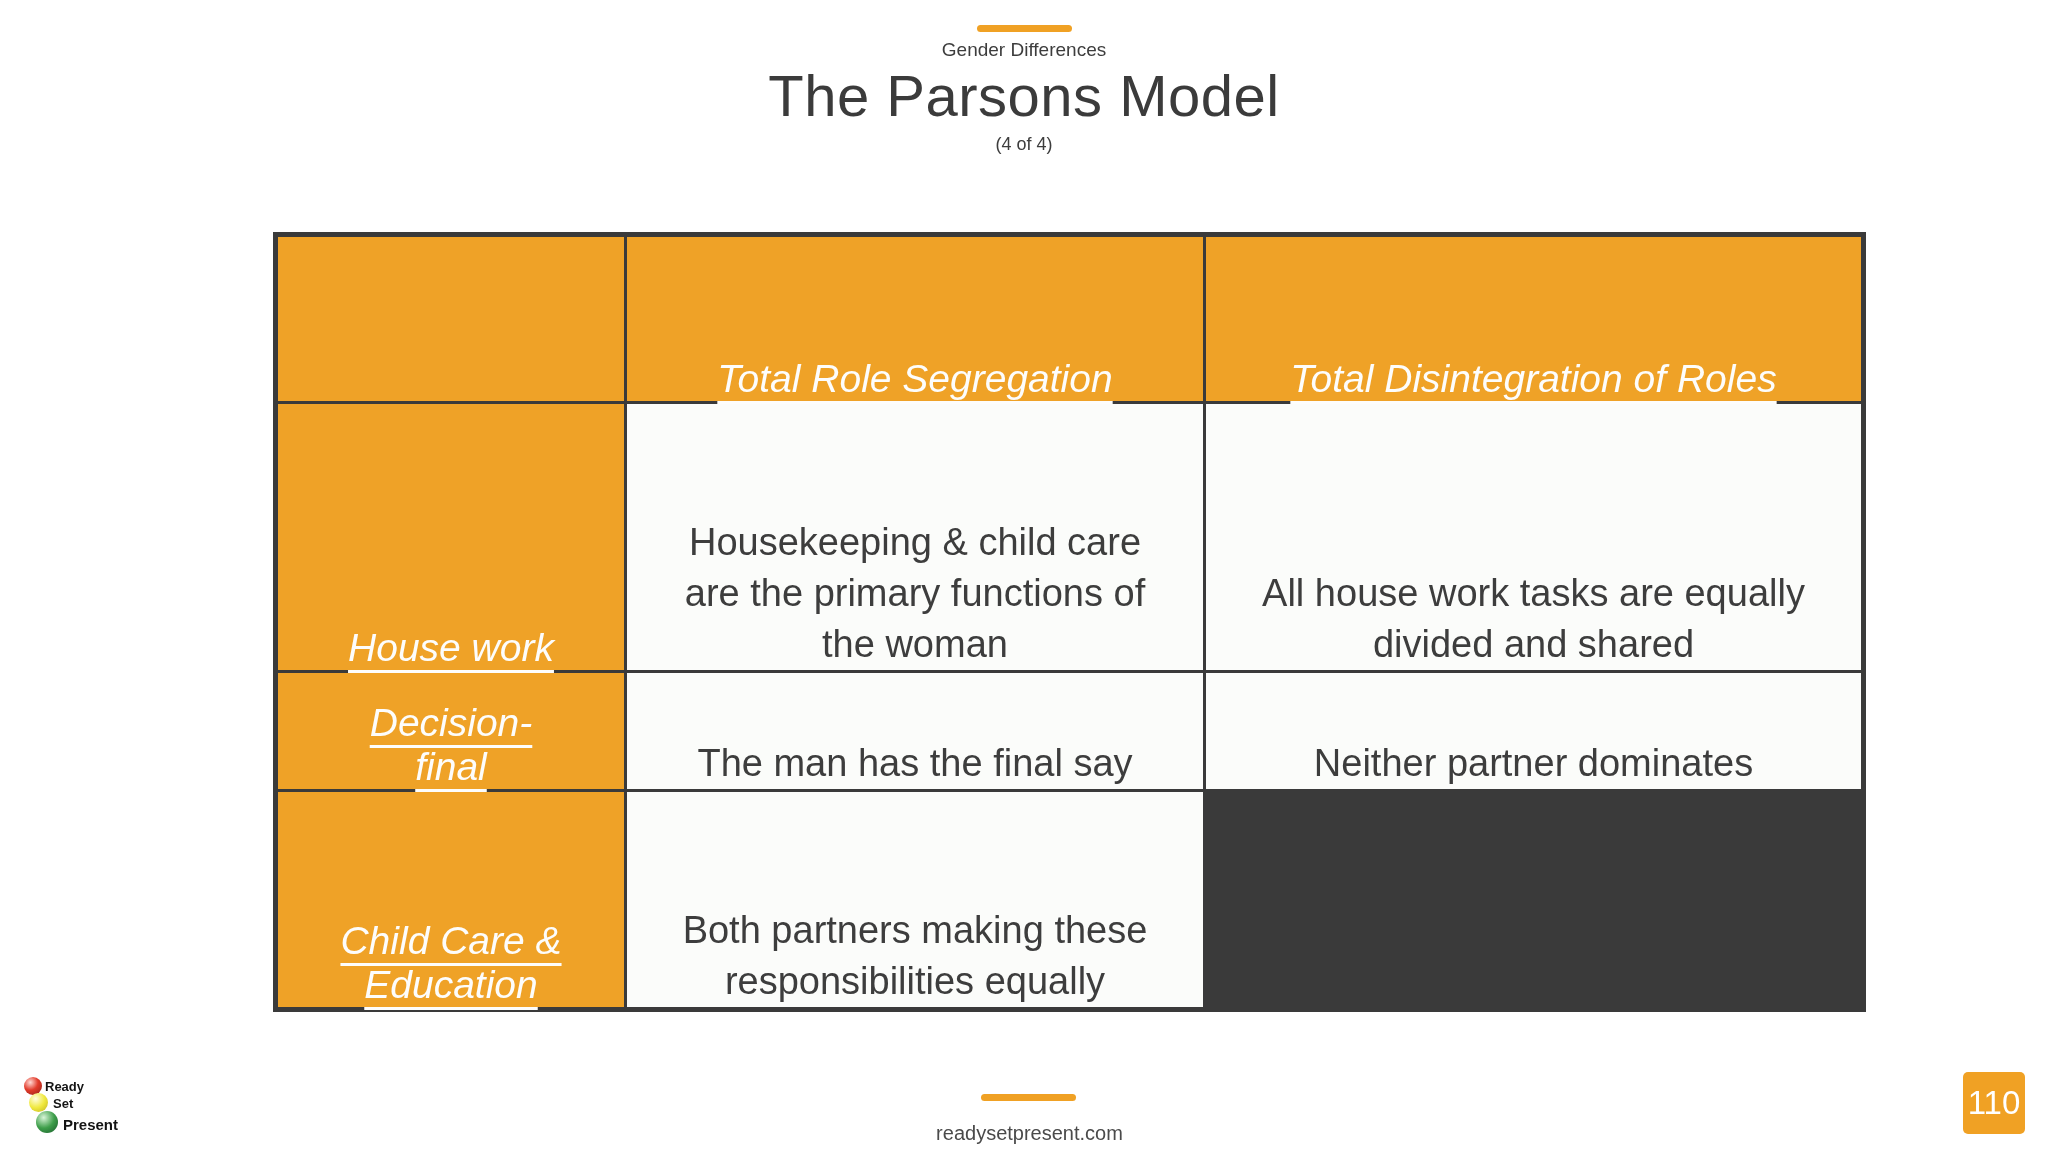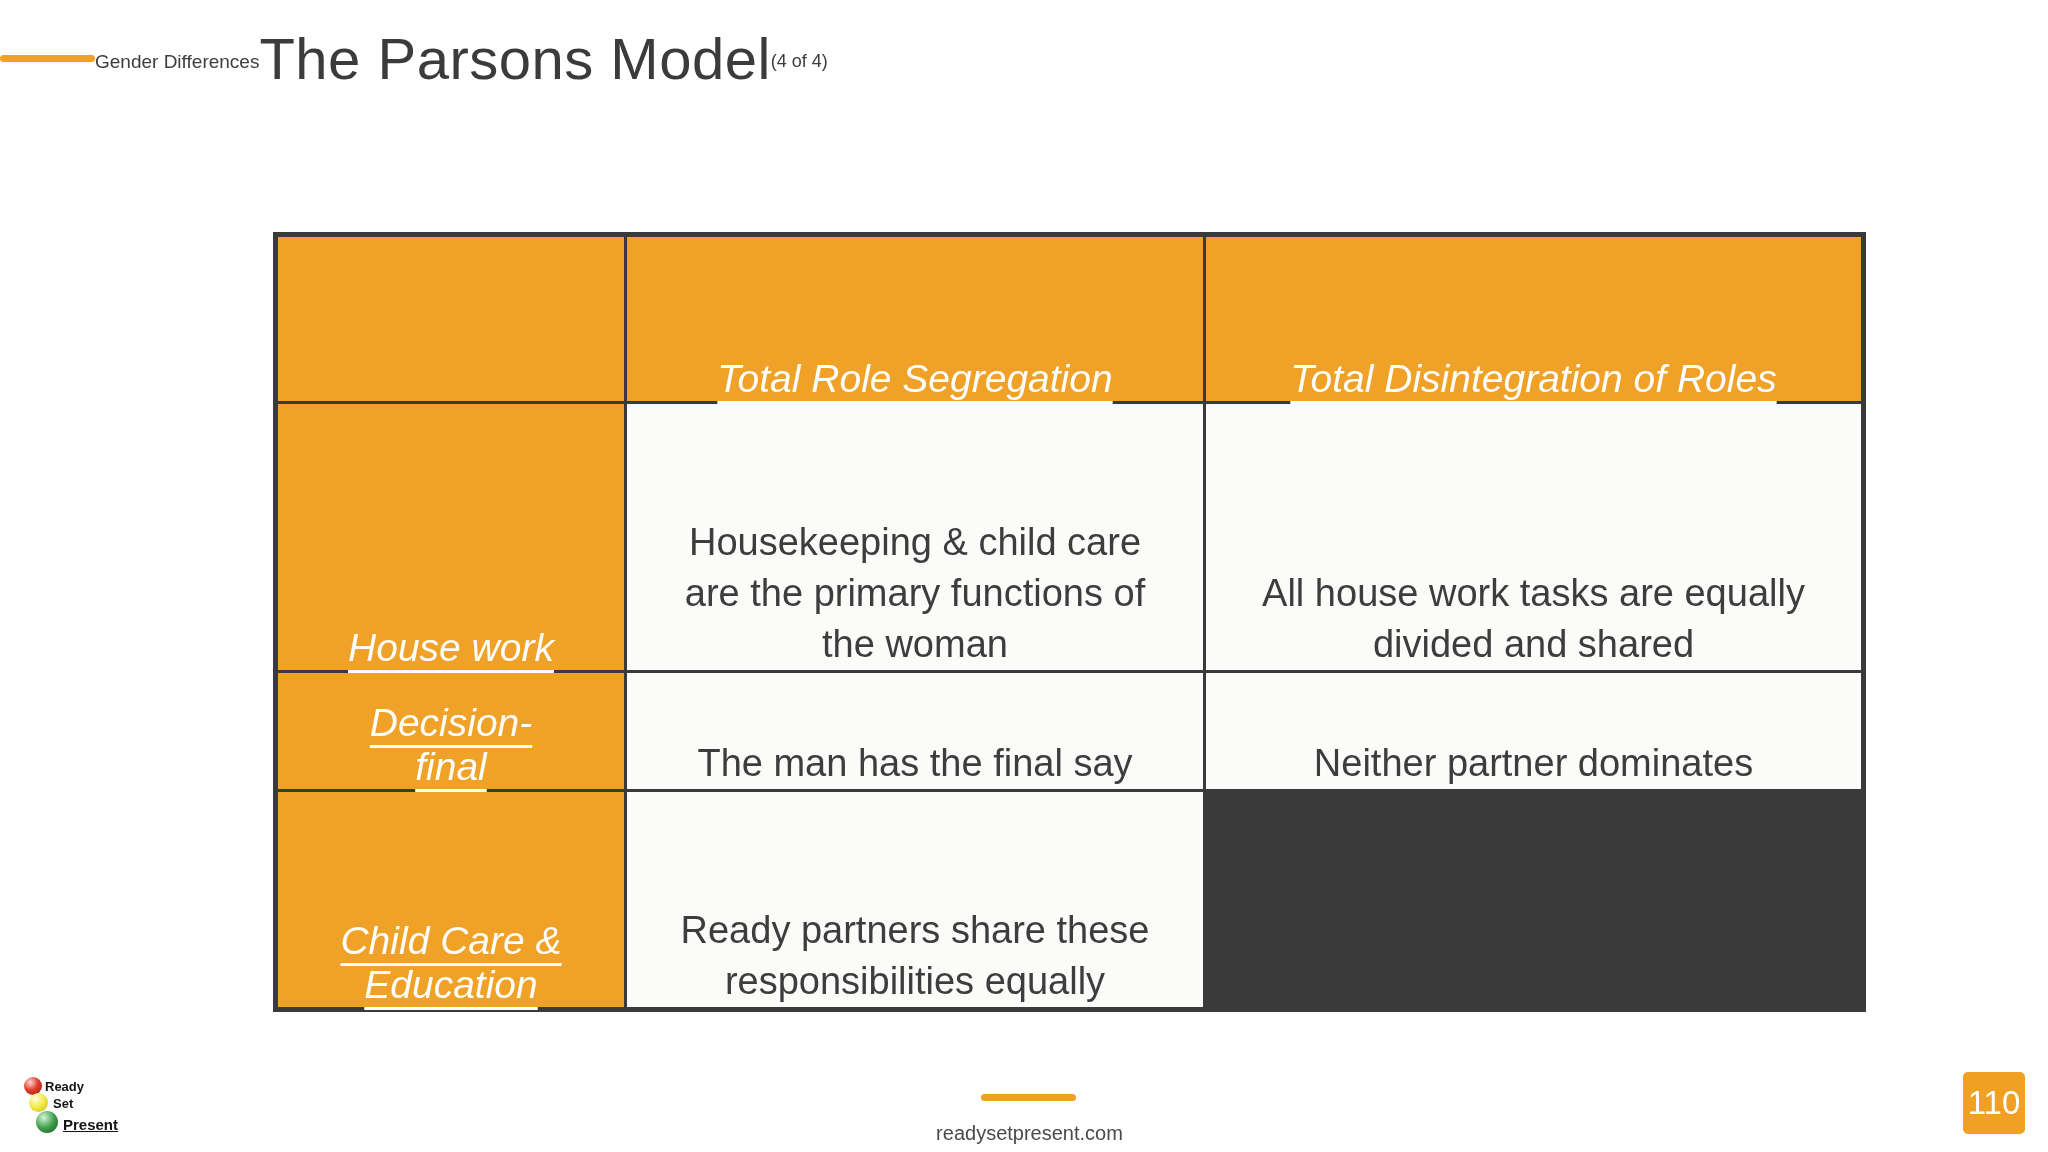--- a/index.html
+++ b/index.html
@@ -17,21 +17,21 @@
     font-family:"Liberation Sans", sans-serif;
     color:var(--text-dark);
     overflow:hidden;
     position:relative;
   }
   .slide{position:absolute;inset:0;}
 
   
   .title-block{
     position:absolute;top:25px;left:0;right:0;
-    display:flex;flex-direction:row;align-items:center;
+    display:flex;flex-direction:column;align-items:center;
   }
   .accent-line{
     width:95px;height:7px;border-radius:4px;
     background:var(--accent);
   }
   .eyebrow{
     margin-top:7px;
     font-size:19px;line-height:1.2;color:var(--text-dark);
   }
   .page-title{
@@ -118,21 +118,21 @@
     left:7px;top:21px;width:19px;height:19px;
     background:radial-gradient(circle at 35% 30%, #fffde0 0%, #F0E93F 50%, #BFB01F 100%);
   }
   .dot.green{
     left:14px;top:39px;width:22px;height:22px;
     background:radial-gradient(circle at 35% 30%, #d8f5d8 0%, #3E9E4A 50%, #17592A 100%);
   }
   .logo-word{position:absolute;line-height:1;}
   .logo-word.ready{left:23px;top:8px;font-size:13px;}
   .logo-word.set{left:31px;top:25px;font-size:13px;}
-  .logo-word.present{left:41px;top:45px;font-size:15px;text-decoration:underline;}
+  .logo-word.present{left:41px;top:45px;font-size:15px;}
 </style>
 </head>
 <body>
 
 <div class="slide">
 
   <div class="title-block">
     <div class="accent-line"></div>
     <div class="eyebrow">Gender Differences</div>
     <h1 class="page-title">The Parsons Model</h1>
@@ -171,21 +171,21 @@
     </div>
     <div class="cell body">
       <span class="pre">Neither partner dominates</span>
     </div>
 
     <div class="cell orange">
       <span class="u">Child Care &amp;
 Education</span>
     </div>
     <div class="cell body">
-      <span class="pre">Ready partners share these
+      <span class="pre">Both partners making these
 responsibilities equally</span>
     </div>
   </div>
 
   <div class="footer-block">
     <div class="accent-line"></div>
     <div class="website">readysetpresent.com</div>
   </div>
 
   <div class="page-badge">110</div>

